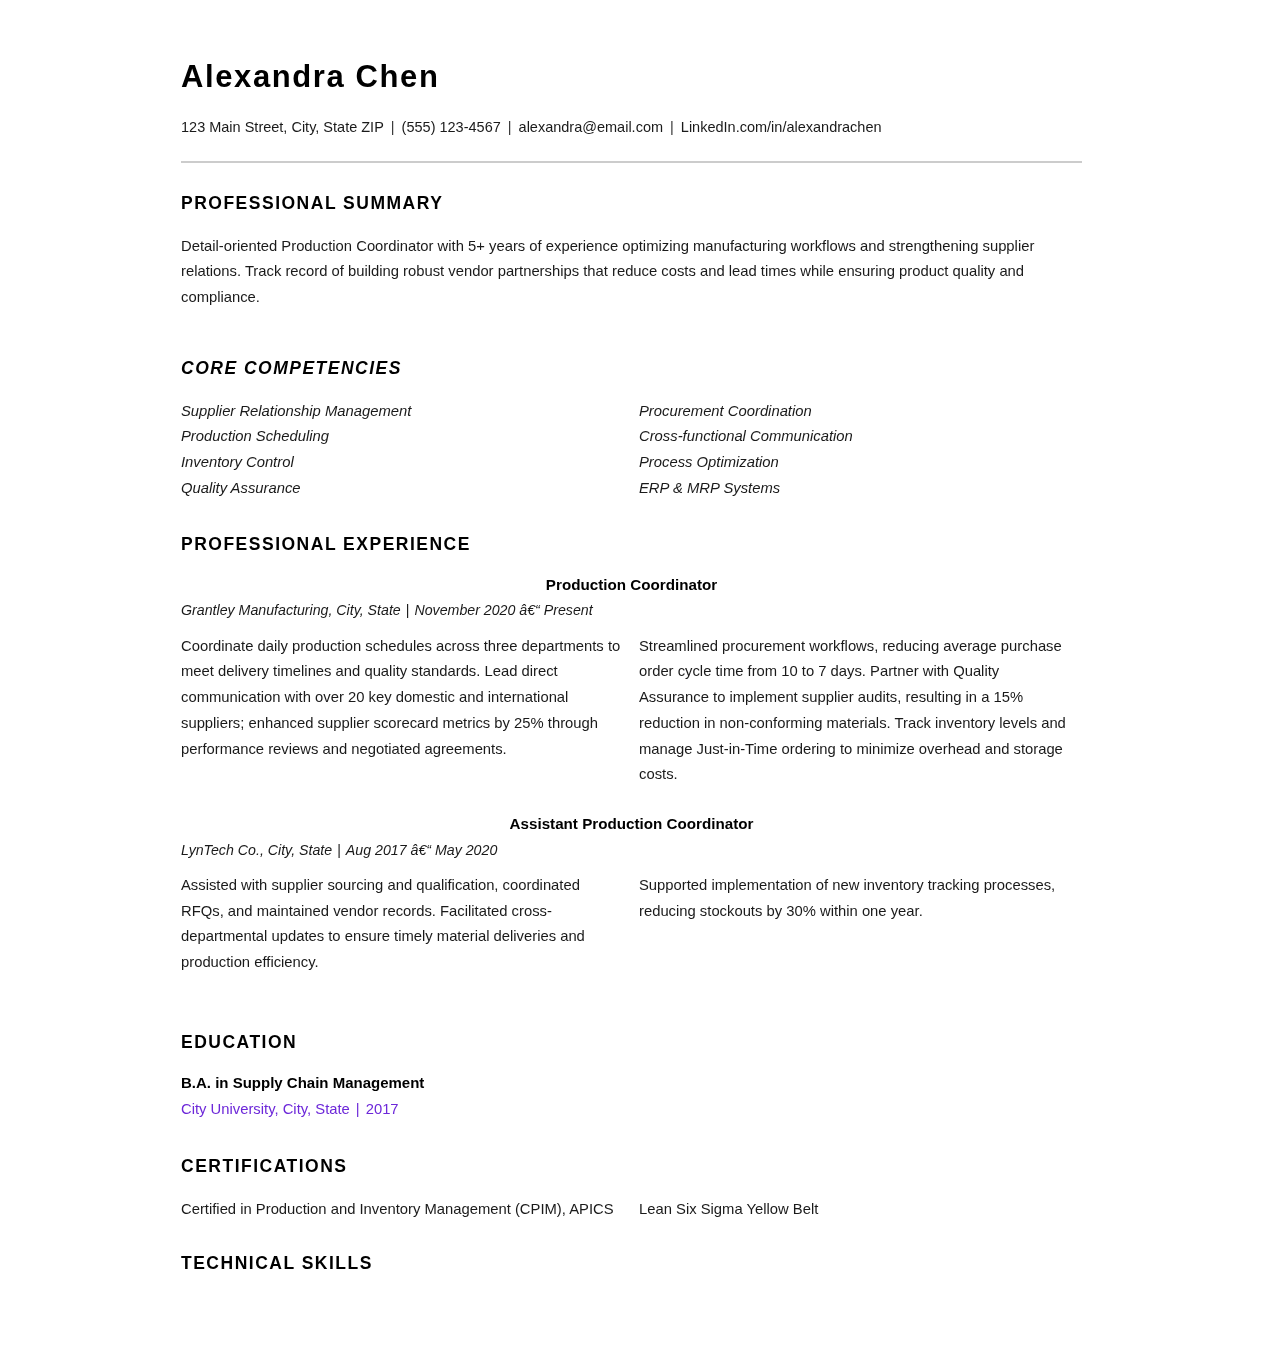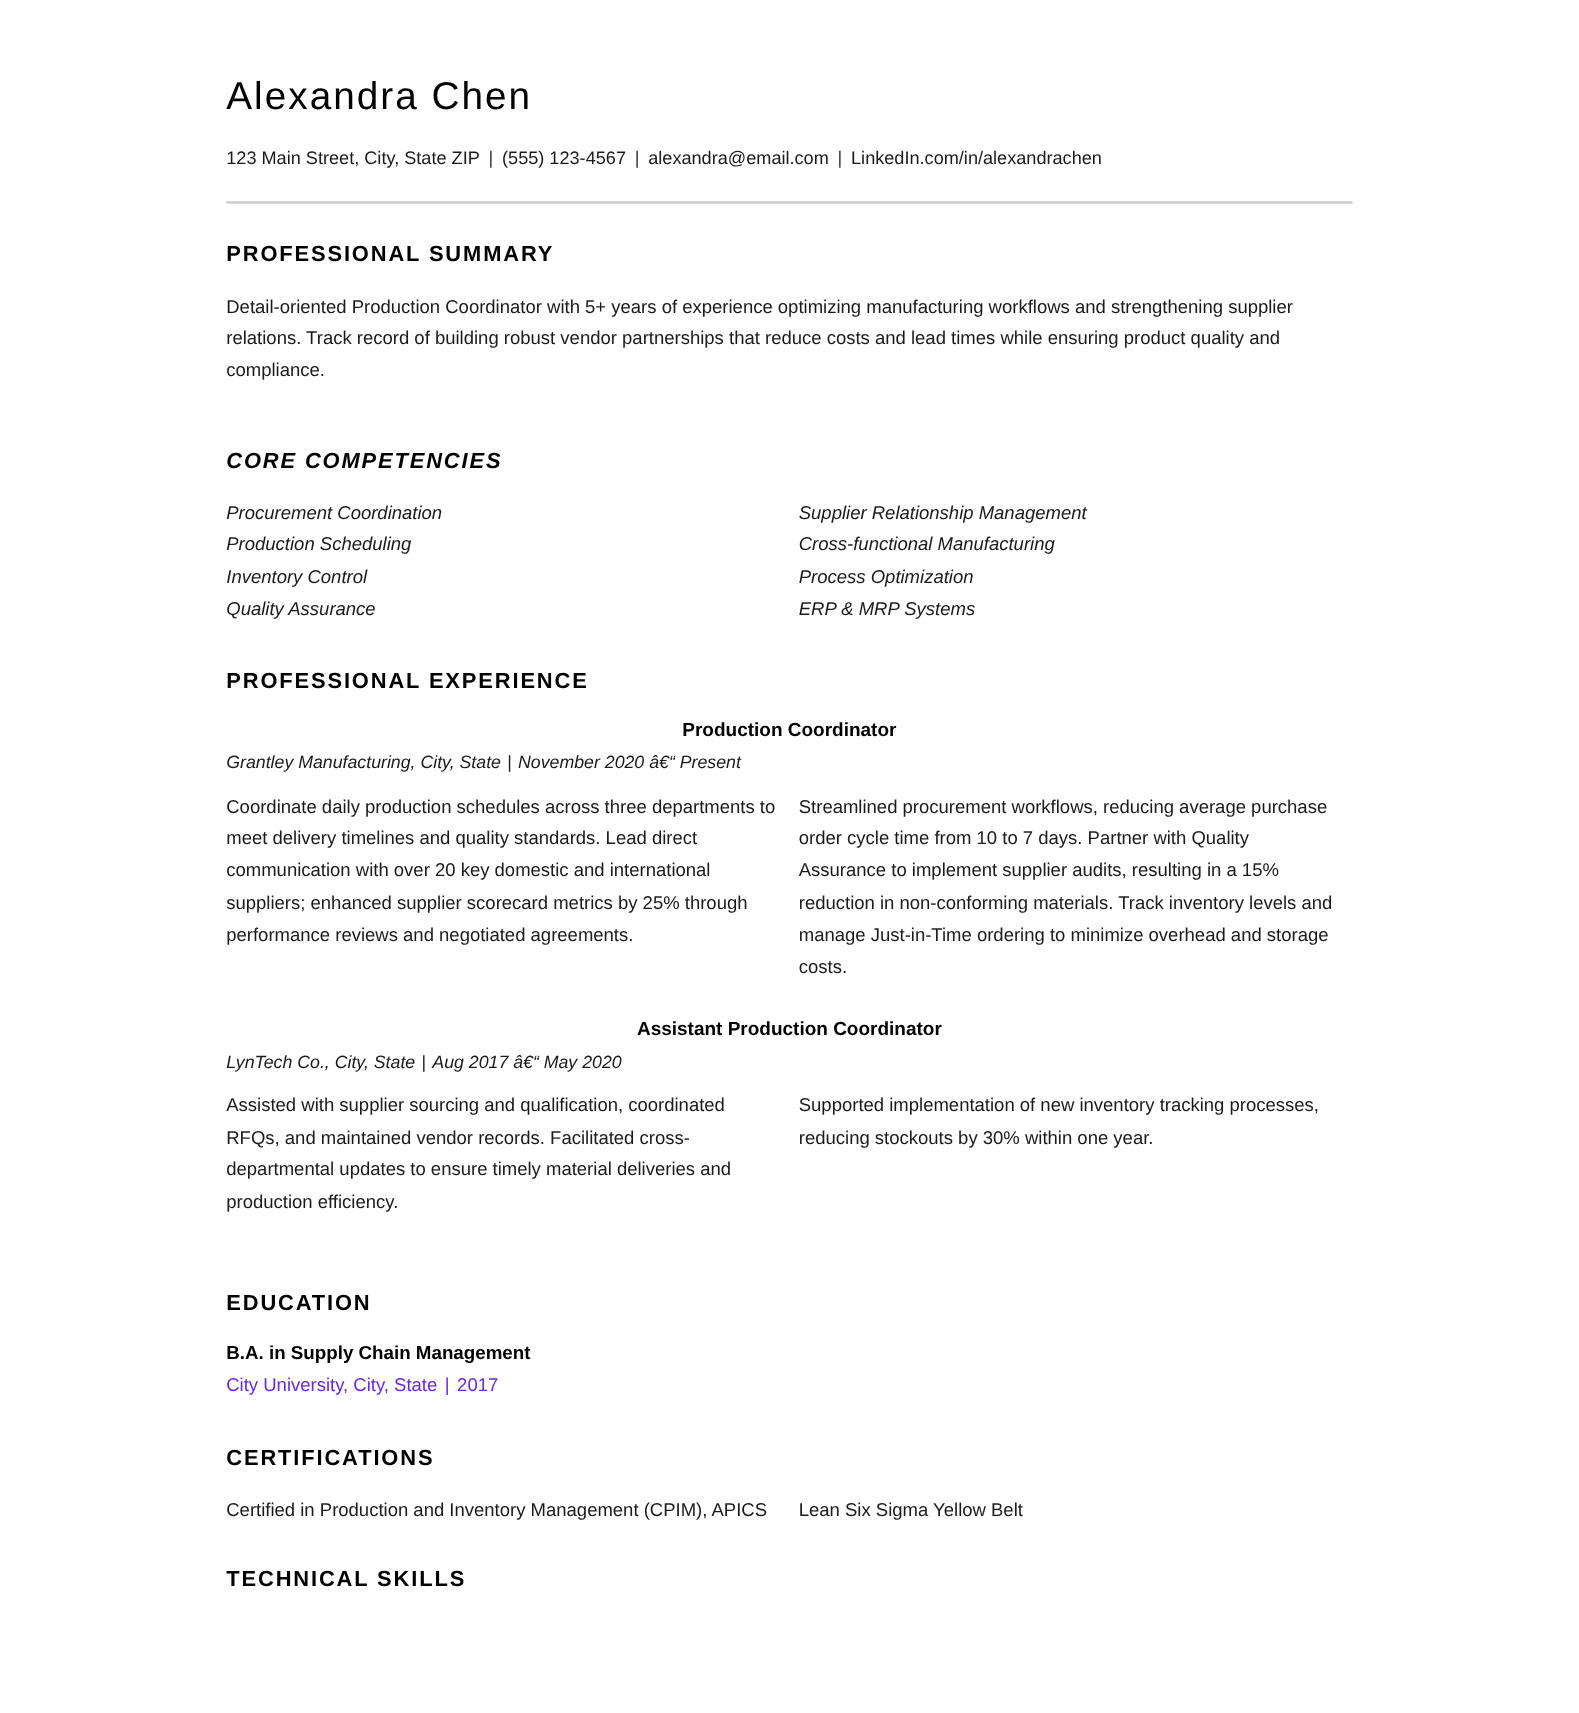--- a/index.html
+++ b/index.html
@@ -25,21 +25,21 @@
   .doc {
     position: absolute;
     left: 181px;
     top: 0;
     width: 901px;
   }
 
   
   .name {
     font-size: 31px;
-    font-weight: normal;
+    font-weight: bold;
     letter-spacing: 1.6px;
     color: #000000;
     margin: 0;
     padding-top: 58px;
     line-height: 1.25;
   }
   .contact {
     font-size: 14.5px;
     line-height: 1.5;
     color: #1a1a1a;
@@ -165,24 +165,24 @@
     </div>
 
     <div class="section">
       <h2 class="section-title">PROFESSIONAL SUMMARY</h2>
       <p class="para">Detail-oriented Production Coordinator with 5+ years of experience optimizing manufacturing workflows and strengthening supplier relations. Track record of building robust vendor partnerships that reduce costs and lead times while ensuring product quality and compliance.</p>
     </div>
 
     <div class="section core">
       <h2 class="section-title">CORE COMPETENCIES</h2>
       <div class="cols">
+        <div class="cell">Supplier Relationship Management</div>
         <div class="cell">Procurement Coordination</div>
-        <div class="cell">Supplier Relationship Management</div>
         <div class="cell">Production Scheduling</div>
-        <div class="cell">Cross-functional Manufacturing</div>
+        <div class="cell">Cross-functional Communication</div>
         <div class="cell">Inventory Control</div>
         <div class="cell">Process Optimization</div>
         <div class="cell">Quality Assurance</div>
         <div class="cell">ERP &amp; MRP Systems</div>
       </div>
     </div>
 
     <div class="section exp">
       <h2 class="section-title">PROFESSIONAL EXPERIENCE</h2>
 

